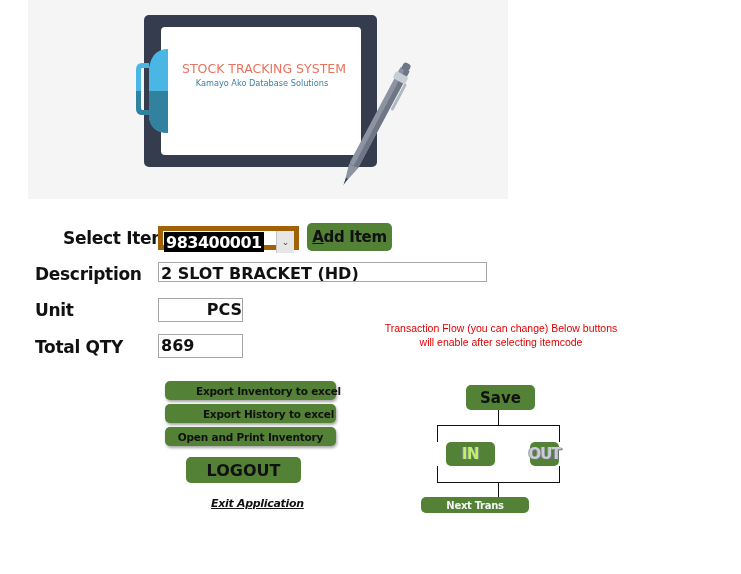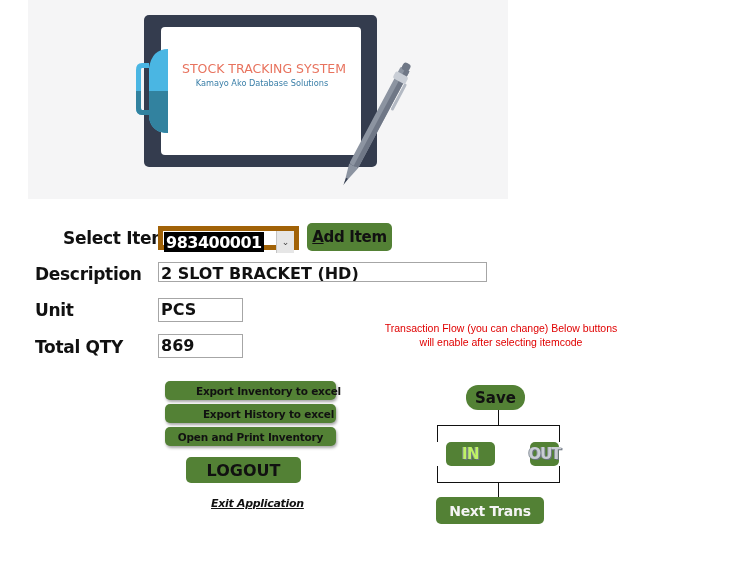--- a/index.html
+++ b/index.html
@@ -101,24 +101,24 @@
     #note {
       position: absolute;
       left: 378px; top: 321px;
       width: 246px;
       text-align: center;
       color: #e00000;
       font-family: "Liberation Sans", sans-serif;
       font-size: 10.5px;
       line-height: 14px;
     }
-    #save-btn { left: 466px; top: 385px; width: 59px; height: 25px; font-size: 15px; border-radius: 12px; }
+    #save-btn { left: 466px; top: 385px; width: 69px; height: 25px; font-size: 15px; }
     #in-btn { left: 418px; top: 442px; width: 49px; height: 24px; font-size: 15px; color: #bef264; text-shadow: 1px 1px 0 #6b7480, -1px 0 0 #8a929c; letter-spacing: -0.5px; margin-left: 28px; }
     #out-btn { left: 530px; top: 442px; width: 29px; height: 24px; font-size: 15px; color: #c9cdd3; text-shadow: 1px 1px 0 #6b7480, -1px 0 0 #8a929c; letter-spacing: -1px; }
-    #next-btn { left: 436px; top: 497px; width: 108px; height: 27px; font-size: 14px; color: #f4f4f4; letter-spacing: -0.3px; }
+    #next-btn { left: 421px; top: 497px; width: 108px; height: 16px; font-size: 10px; color: #f4f4f4; letter-spacing: -0.3px; }
     .line { position: absolute; background: #111; }
   </style>
 </head>
 <body>
 
 <div id="banner">
   <svg width="480" height="199" viewBox="0 0 480 199">
 
     <rect x="116" y="15" width="233" height="152" rx="5" fill="#343c4e"></rect>
     <rect x="133" y="27" width="200" height="128" rx="4" fill="#ffffff"></rect>
@@ -151,21 +151,21 @@
   <span id="combo-value">983400001</span>
   <span id="combo-arrow">⌄</span>
 </div>
 
 <div id="add-item-btn" class="gbtn">
   <span class="ul">A</span>
     <span>dd Item</span>
 </div>
 
 <div class="field" style="left:158px; top:262px; width:329px; height:20px;">2 SLOT BRACKET (HD)</div>
-<div class="field" style="left:158px; top:298px; width:85px; height:24px;">PCS</div>
+<div class="field" style="left:158px; top:298px; width:85px; height:24px;text-align:right;">PCS</div>
 <div class="field" style="left:158px; top:334px; width:85px; height:24px;">869</div>
 
 <div id="note">Transaction Flow (you can change)  Below buttons will enable after selecting itemcode</div>
 
 <div class="gbtn shadow small-btn" style="top:381px;padding-left:36px;">Export Inventory to excel</div>
 <div class="gbtn shadow small-btn" style="top:404px;padding-left:36px;">Export History to excel</div>
 <div class="gbtn shadow small-btn" style="top:427px;">Open and Print Inventory</div>
 
 <div id="logout-btn" class="gbtn">LOGOUT</div>
 

